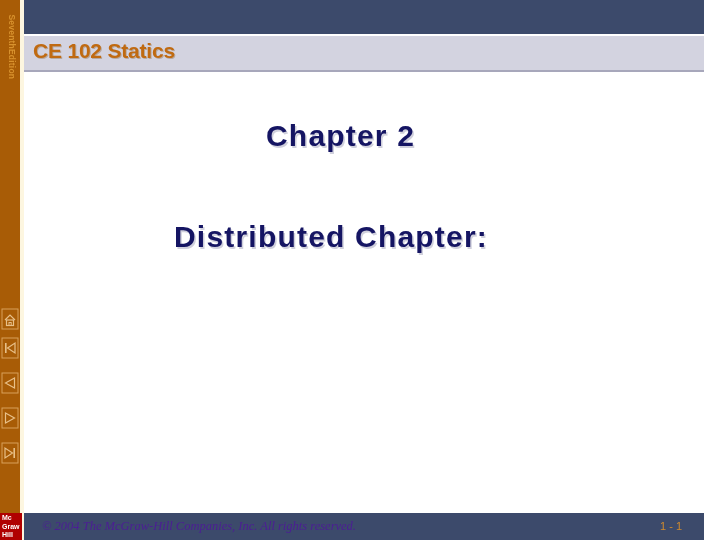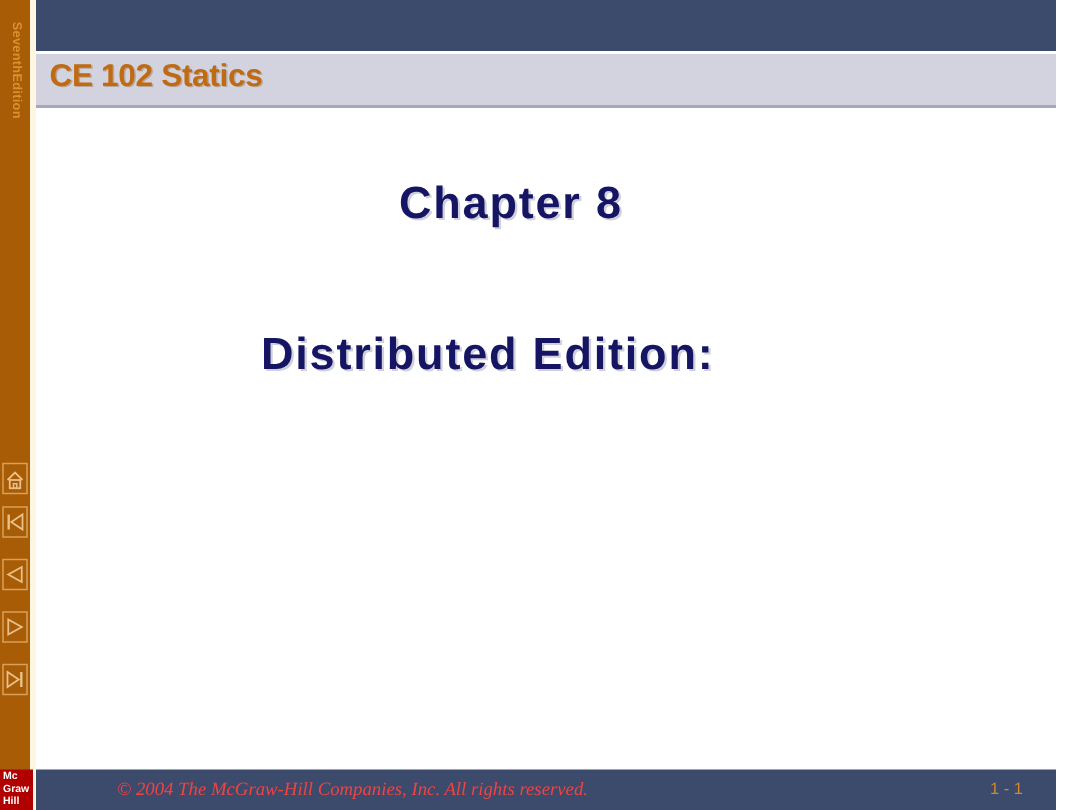--- a/index.html
+++ b/index.html
@@ -138,27 +138,26 @@
     top: 513px;
     width: 696px;
     height: 27px;
     background: #3c4a6b;
     z-index: 2;
   }
   #copyright {
     position: absolute;
     left: 42px;
     top: 519px;
-    color: #ef4444;
+    color: #4c1d95;
     font-family: "Liberation Serif", serif;
     font-style: italic;
     font-size: 12.5px;
     z-index: 5;
     white-space: nowrap;
-    margin-left: 36px;
   }
   #page-number {
     position: absolute;
     left: 660px;
     top: 520px;
     color: #d08a2e;
     font-size: 11px;
     font-weight: normal;
     z-index: 5;
     white-space: nowrap;
@@ -186,22 +185,22 @@
 <div id="slide">
 
   <div id="title-bar"></div>
   <div id="title-text">Vector Mechanics for Engineers: Statics</div>
 
   <div id="subtitle-bar">
     <div id="subtitle-text">CE 102 Statics</div>
   </div>
 
   <div id="body-area">
-    <div class="slide-line" id="line-chapter">Chapter 8</div>
-    <div class="slide-line" id="line-sub1">Distributed Edition:</div>
+    <div class="slide-line" id="line-chapter">Chapter 2</div>
+    <div class="slide-line" id="line-sub1">Distributed Chapter:</div>
   </div>
 
   <div id="edition-stripe"></div>
   <div id="edition-bar">
     <div id="edition-text"><span>Seventh</span><span>Edition</span></div>
   </div>
 
   <div class="nav-btn" id="nav-home">
     <span>
       <svg width="18" height="22" viewBox="0 0 18 22">

